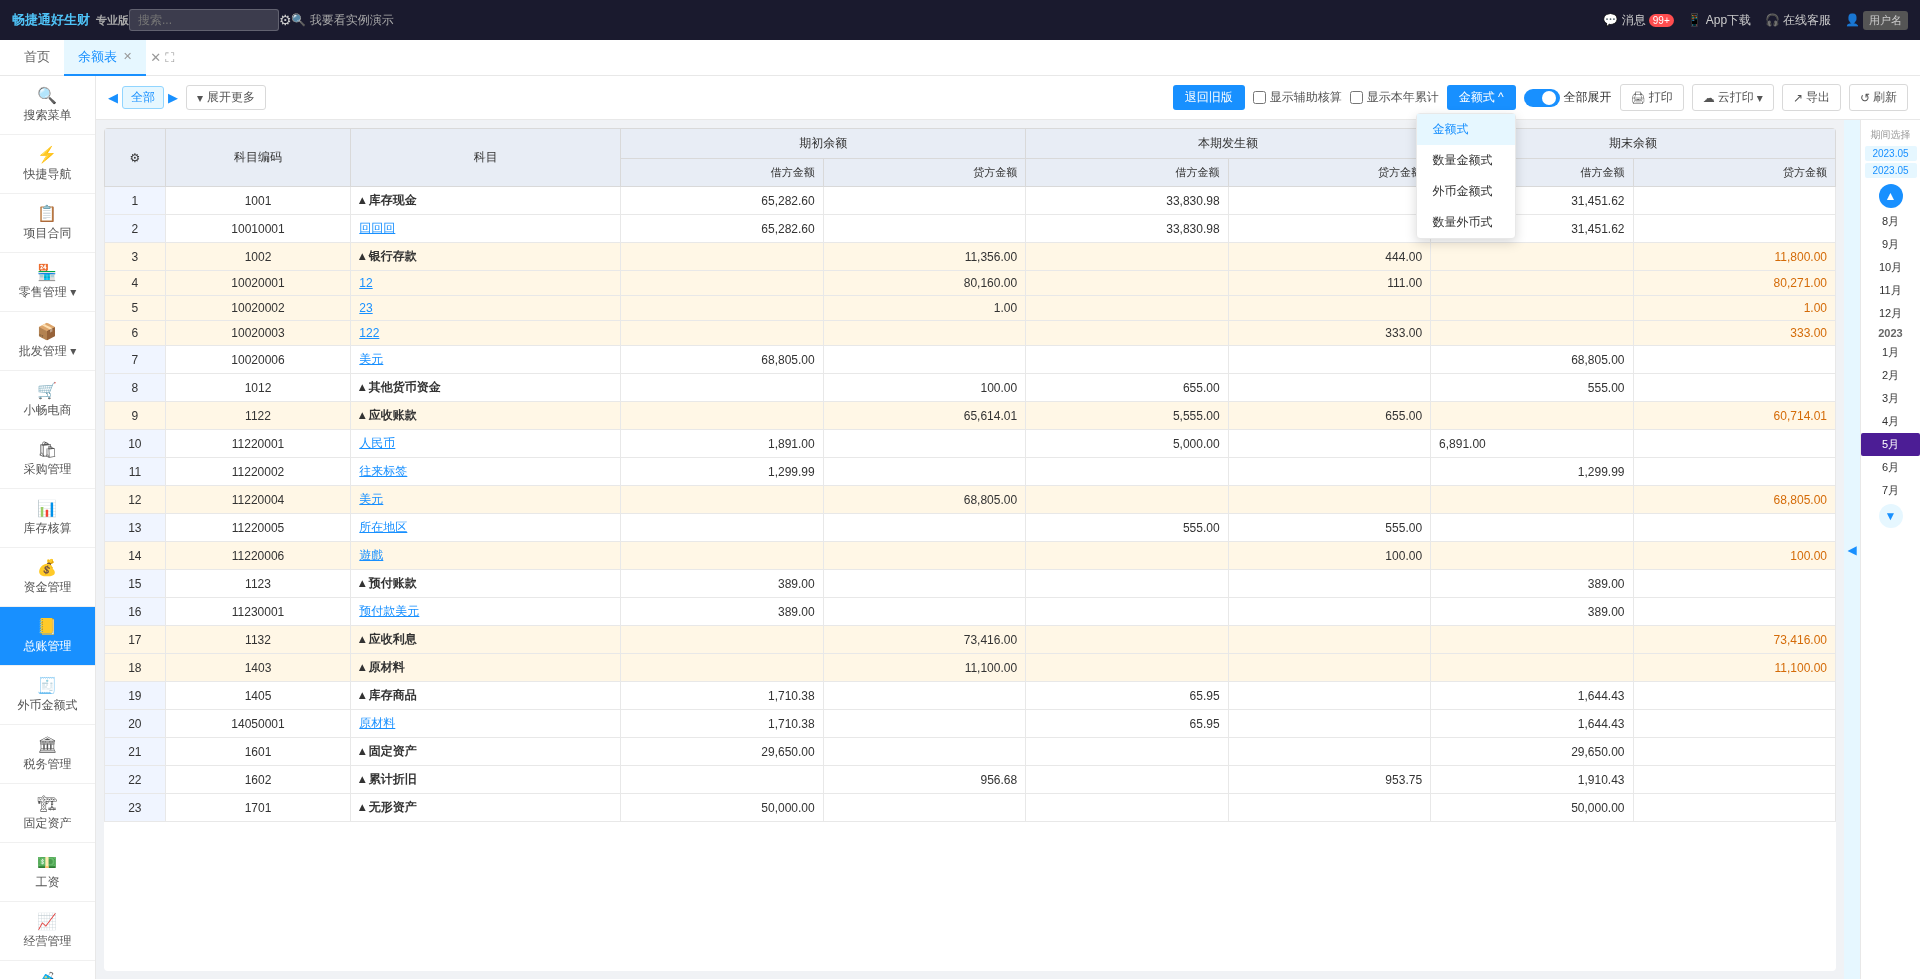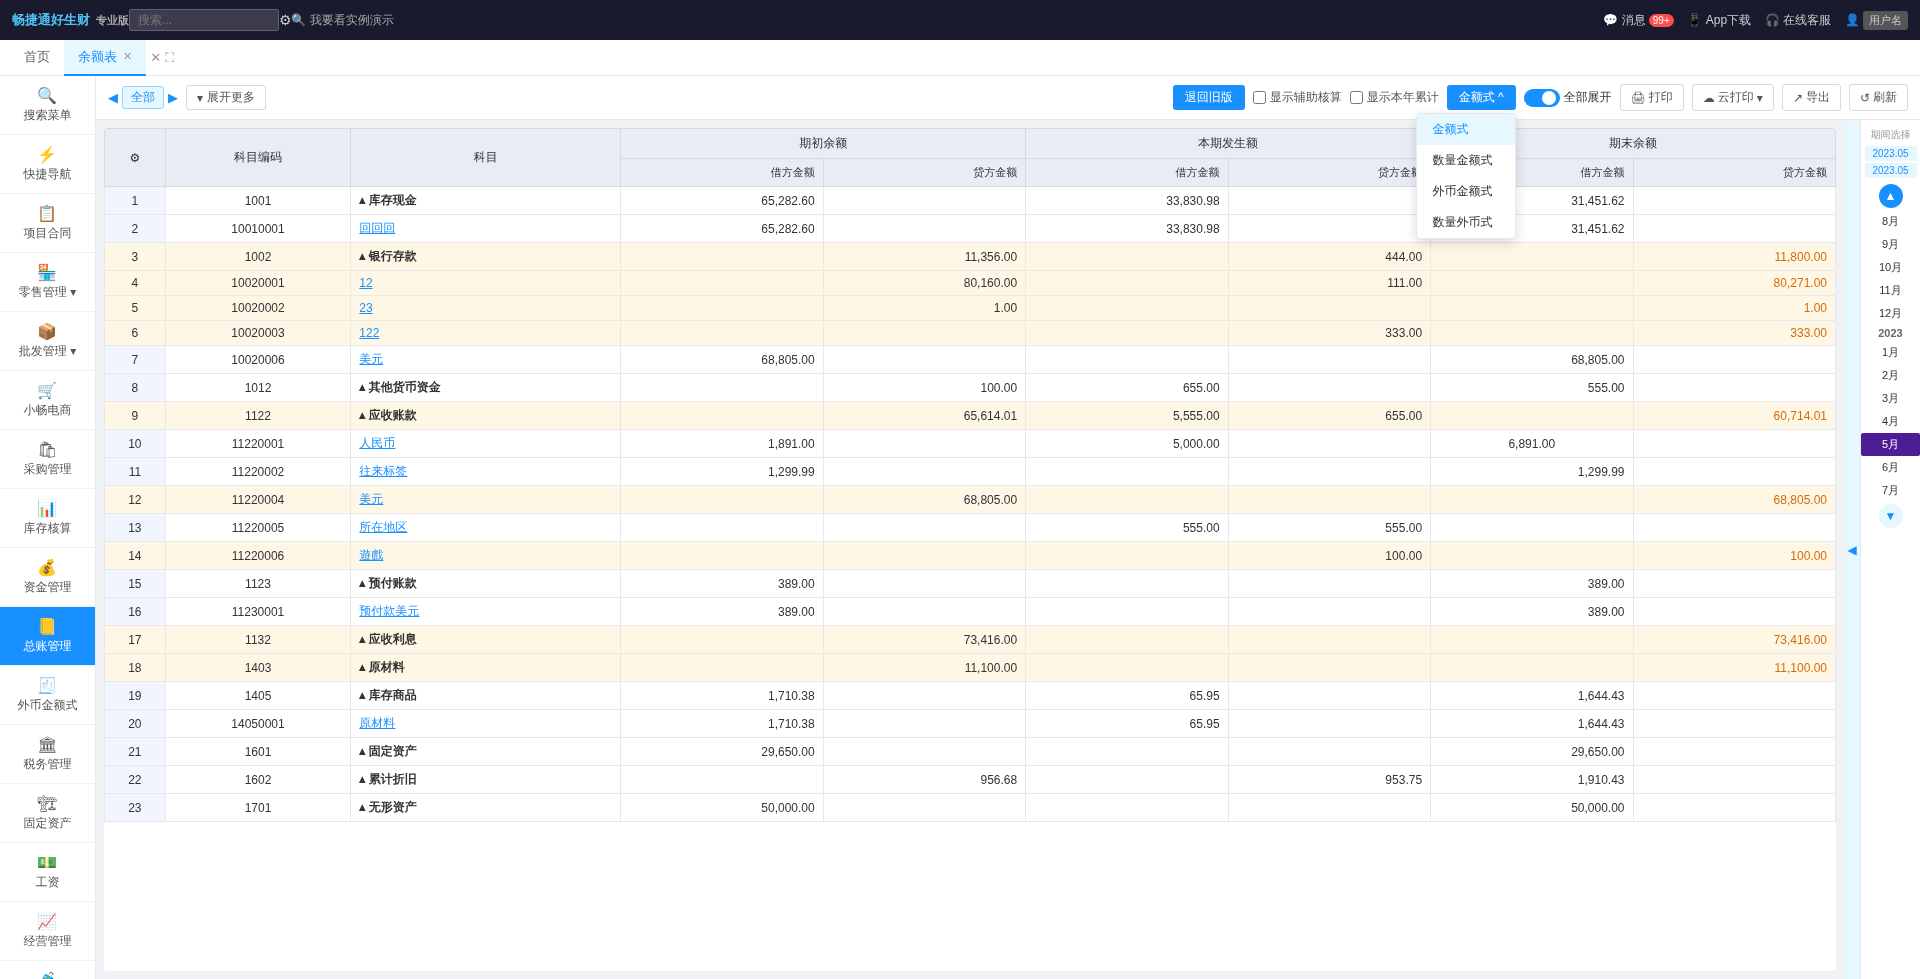--- a/index.html
+++ b/index.html
@@ -462,21 +462,21 @@
                   <td class="highlight-amount" style="text-align: right;">60,714.01</td>
                 </tr>
                 <tr>
                   <td class="col-seq">10</td>
                   <td class="col-code" style="text-align: center;">11220001</td>
                   <td><a class="subject-link" href="#">人民币</a></td>
                   <td style="text-align: right;">1,891.00</td>
                   <td style="text-align: right;"></td>
                   <td style="text-align: right;">5,000.00</td>
                   <td style="text-align: right;"></td>
-                  <td style="text-align: center;">6,891.00</td>
+                  <td style="text-align: left;">6,891.00</td>
                   <td style="text-align: right;"></td>
                 </tr>
                 <tr>
                   <td class="col-seq">11</td>
                   <td class="col-code" style="text-align: center;">11220002</td>
                   <td><a class="subject-link" href="#">往来标签</a></td>
                   <td style="text-align: right;">1,299.99</td>
                   <td style="text-align: right;"></td>
                   <td style="text-align: right;"></td>
                   <td style="text-align: right;"></td>

